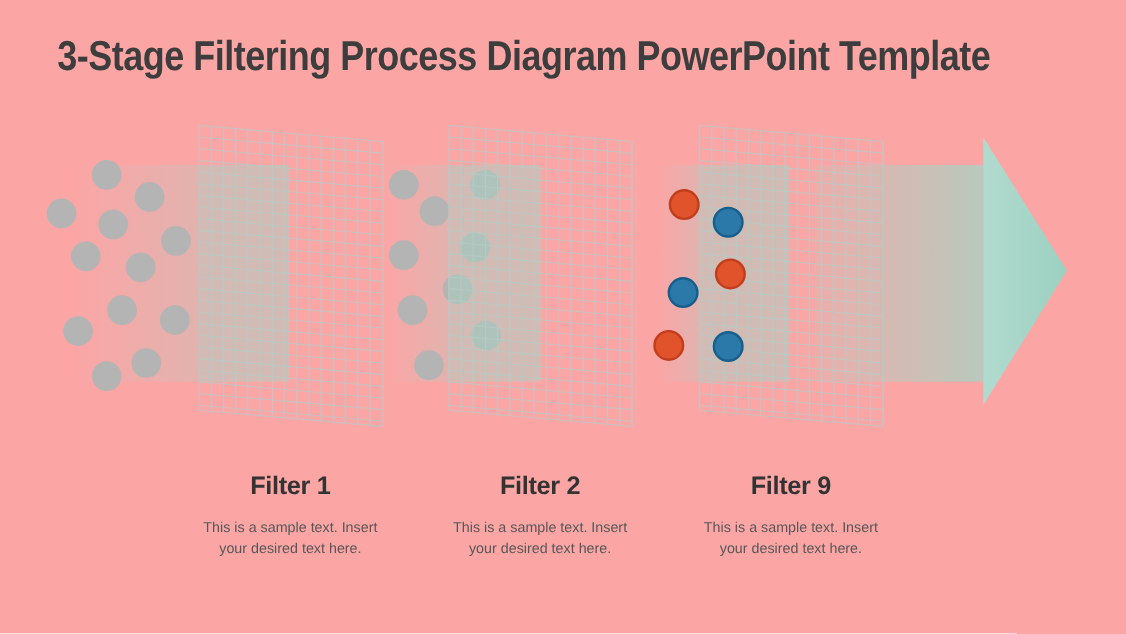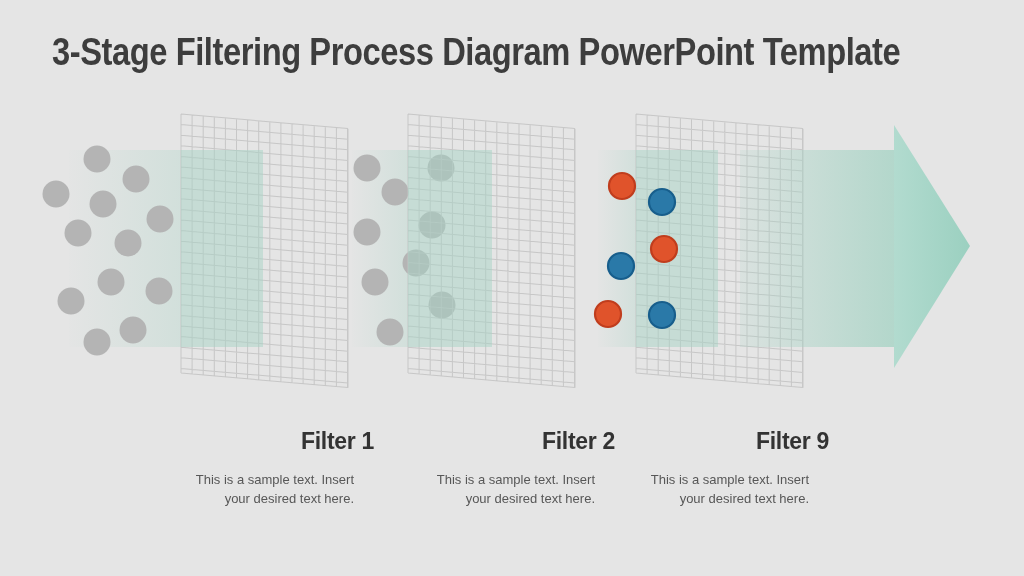--- a/index.html
+++ b/index.html
@@ -1,19 +1,19 @@
 <!DOCTYPE html>
 <html><head>
 <meta charset="utf-8">
 <style>
   html,body{margin:0;padding:0;background:#ffffff;}
   .slide{
     position:relative;
     width:1024px;height:576px;
-    background:#e5e5e5;
+    background:#fca5a5;
     overflow:hidden;
     font-family:"Liberation Sans", sans-serif;
     text-decoration:underline;
   }
   .slide-title{
     position:absolute;
     left:52px;top:31px;
     font-size:38px;
     font-weight:700;
     color:#3d3d3d;
@@ -24,38 +24,38 @@
     margin:0;
   }
   .diagram-svg{
     position:absolute;
     left:0;top:0;
   }
   .caption{
     position:absolute;
     top:428px;
     width:220px;
-    text-align:right;
+    text-align:center;
   }
   .caption .caption-label{
     font-size:23px;
     font-weight:700;
     color:#333333;
     letter-spacing:-0.3px;
     margin:0 0 11px 0;
   }
   .caption .caption-text{
     font-size:13px;
     line-height:1.45;
     color:#575757;
     width:180px;
     margin:16px auto;
   }
   .caption-1{left:154px;}
-  .caption-2{left:395px;}
+  .caption-2{left:381px;}
   .caption-3{left:609px;}
 </style>
 </head>
 <body>
 
 <div class="slide">
 
   <h1 class="slide-title">3-Stage Filtering Process Diagram PowerPoint Template</h1>
 
   <svg class="diagram-svg" width="1024" height="576" viewBox="0 0 1024 576">

